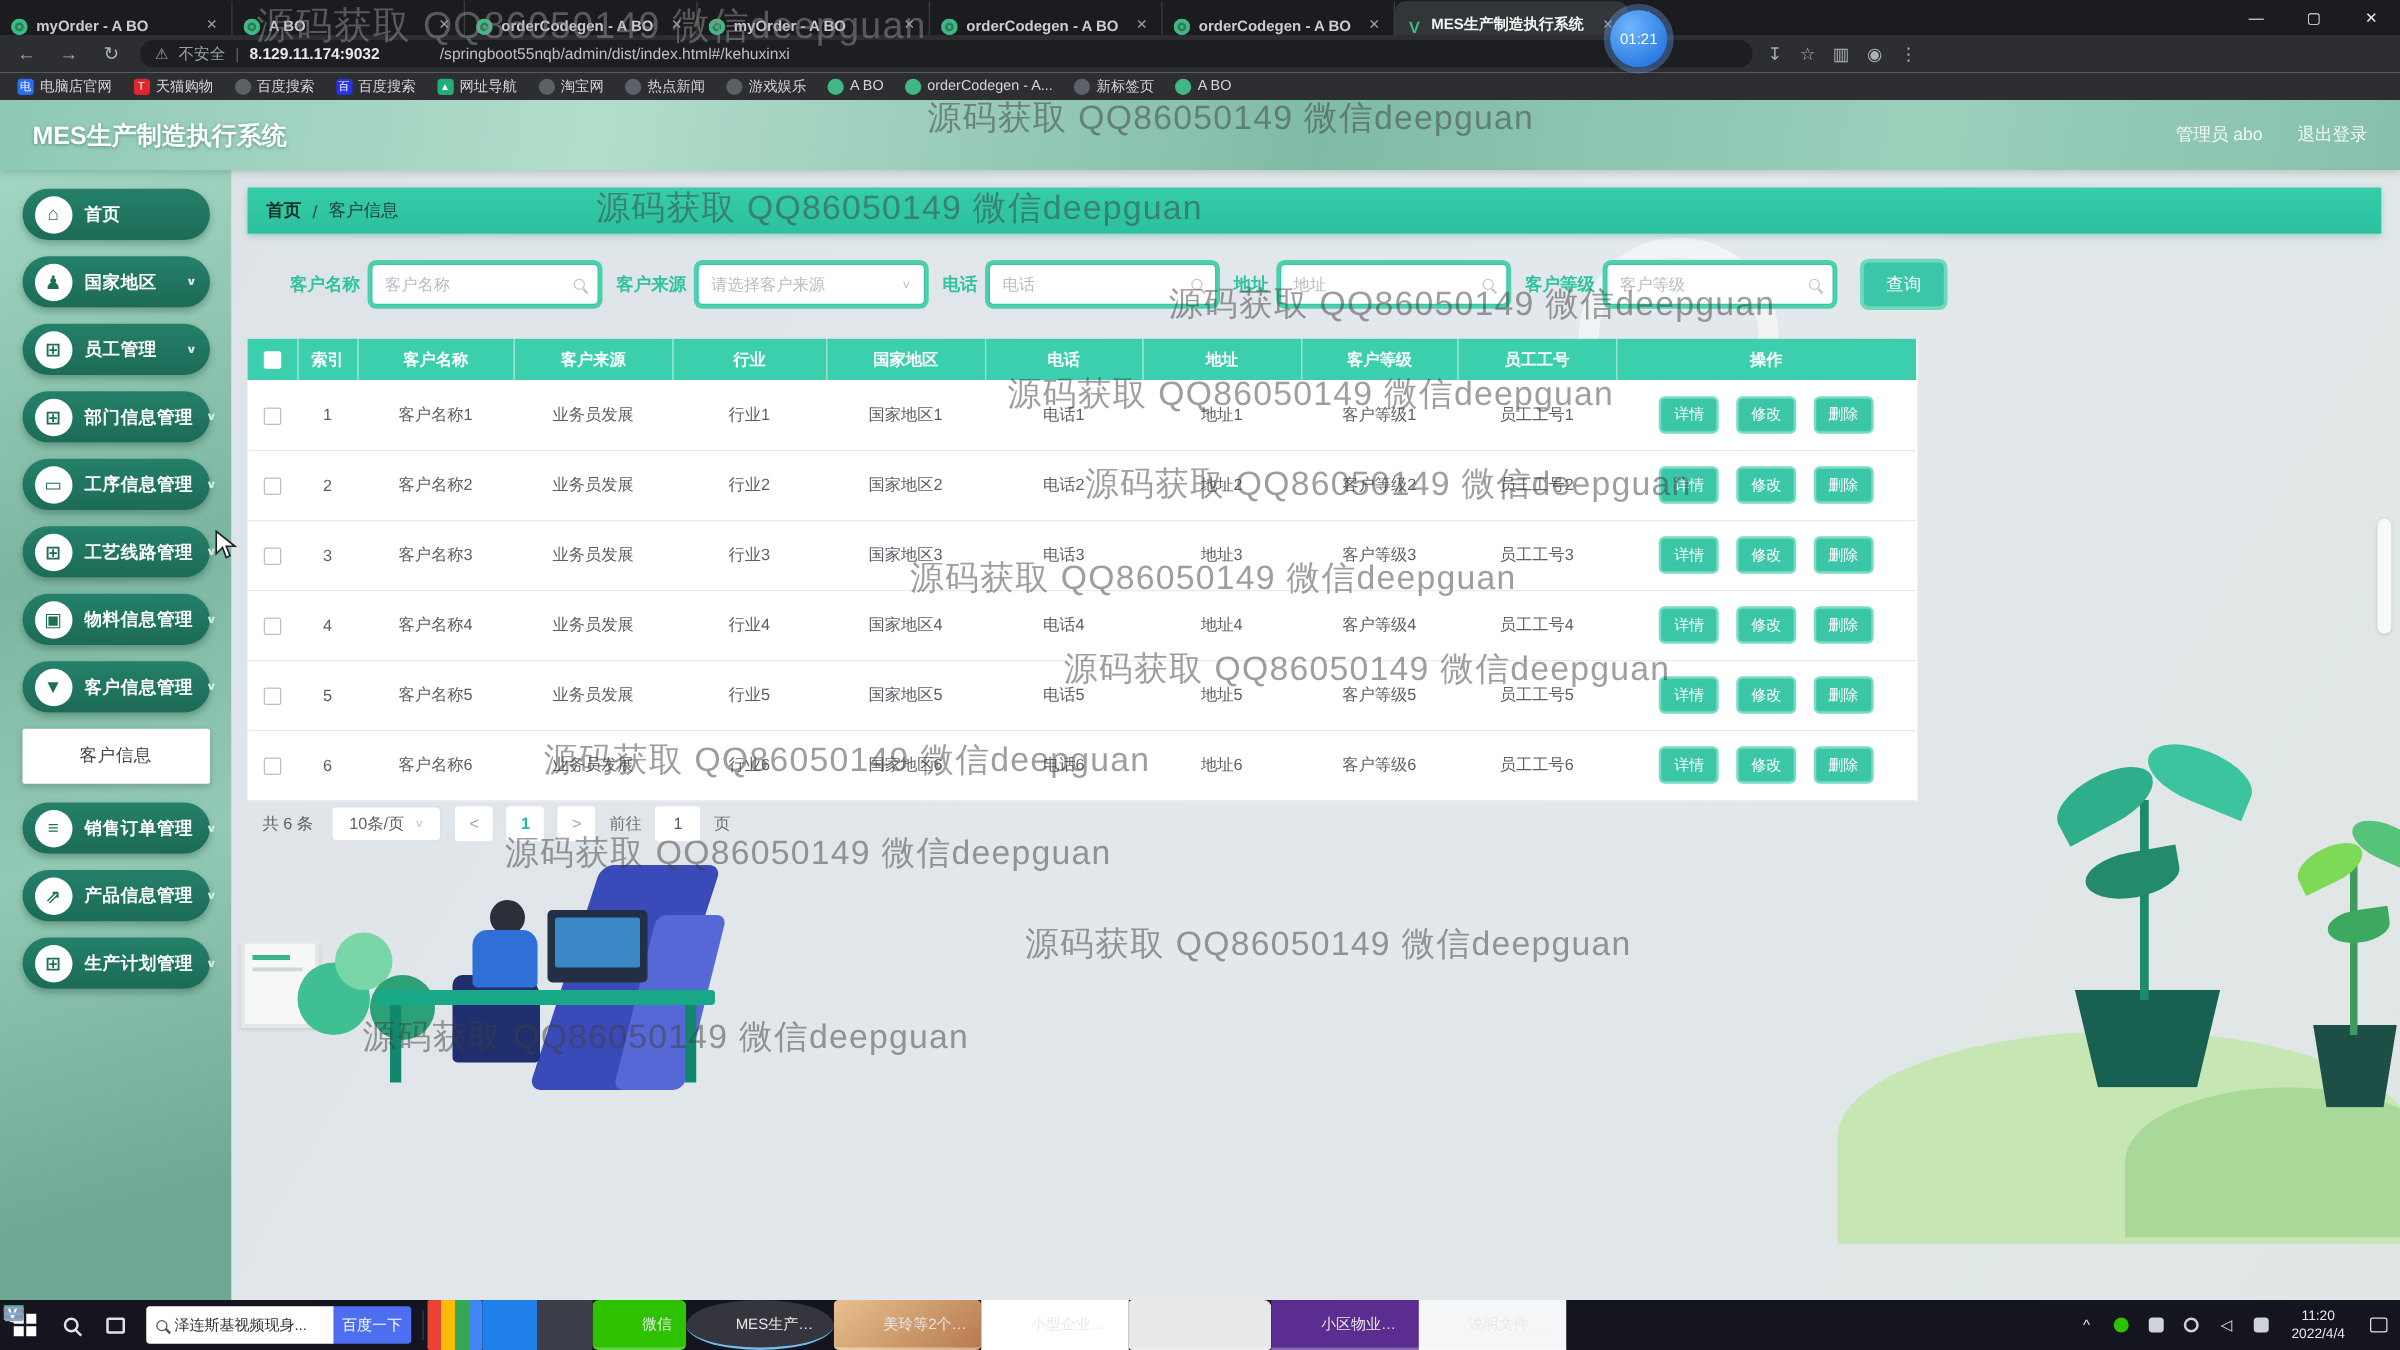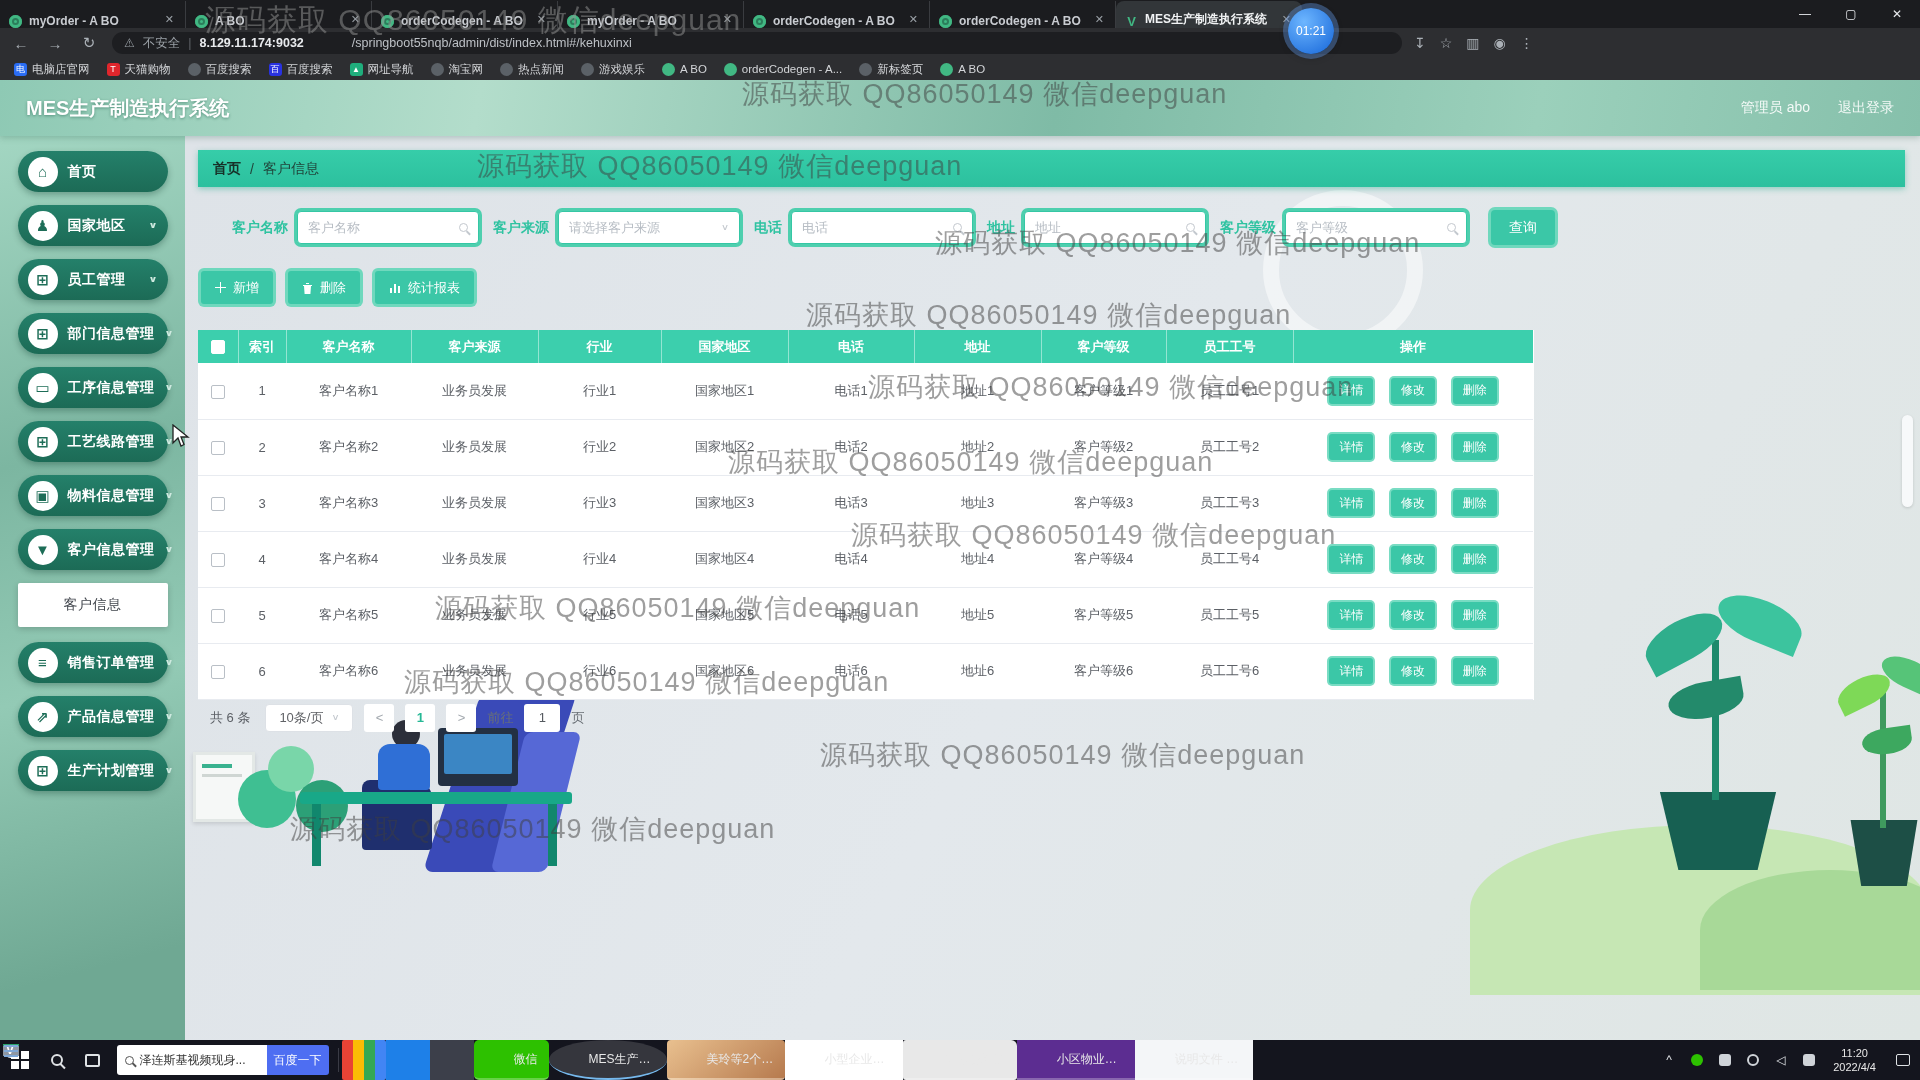--- a/index.html
+++ b/index.html
@@ -556,40 +556,20 @@
           <div class="f-box">
             <span class="f-ph">客户等级</span>
             <span class="mag"></span>
 
           </div>
         </div>
 
       <div class="search-btn">查询</div>
     </div>
 
-    <div class="toolbar-row">
-      <div class="tool-btn">
-        <svg width="11" height="11" viewBox="0 0 11 11">
-            <path d="M5 0h1v11H5zM0 5h11v1H0z" fill="#fff"></path>
-          </svg>
-        <span>新增</span>
-      </div>
-      <div class="tool-btn">
-        <svg width="11" height="12" viewBox="0 0 11 12">
-            <path d="M1 3h9v1H1zM4 1h3v1H4zM2 4h7l-.6 8H2.6z" fill="#fff"></path>
-          </svg>
-        <span>删除</span>
-      </div>
-      <div class="tool-btn">
-        <svg width="12" height="12" viewBox="0 0 12 12">
-            <path d="M1 6h2v5H1zM5 2h2v9H5zM9 4h2v7H9z" fill="#fff"></path>
-          </svg>
-        <span>统计报表</span>
-      </div>
-    </div>
 
     <table class="tbl">
       <colgroup>
         <col style="width:40px">
           <col style="width:48px">
           <col style="width:125px">
           <col style="width:127px">
         <col style="width:123px">
           <col style="width:127px">
           <col style="width:126px">

